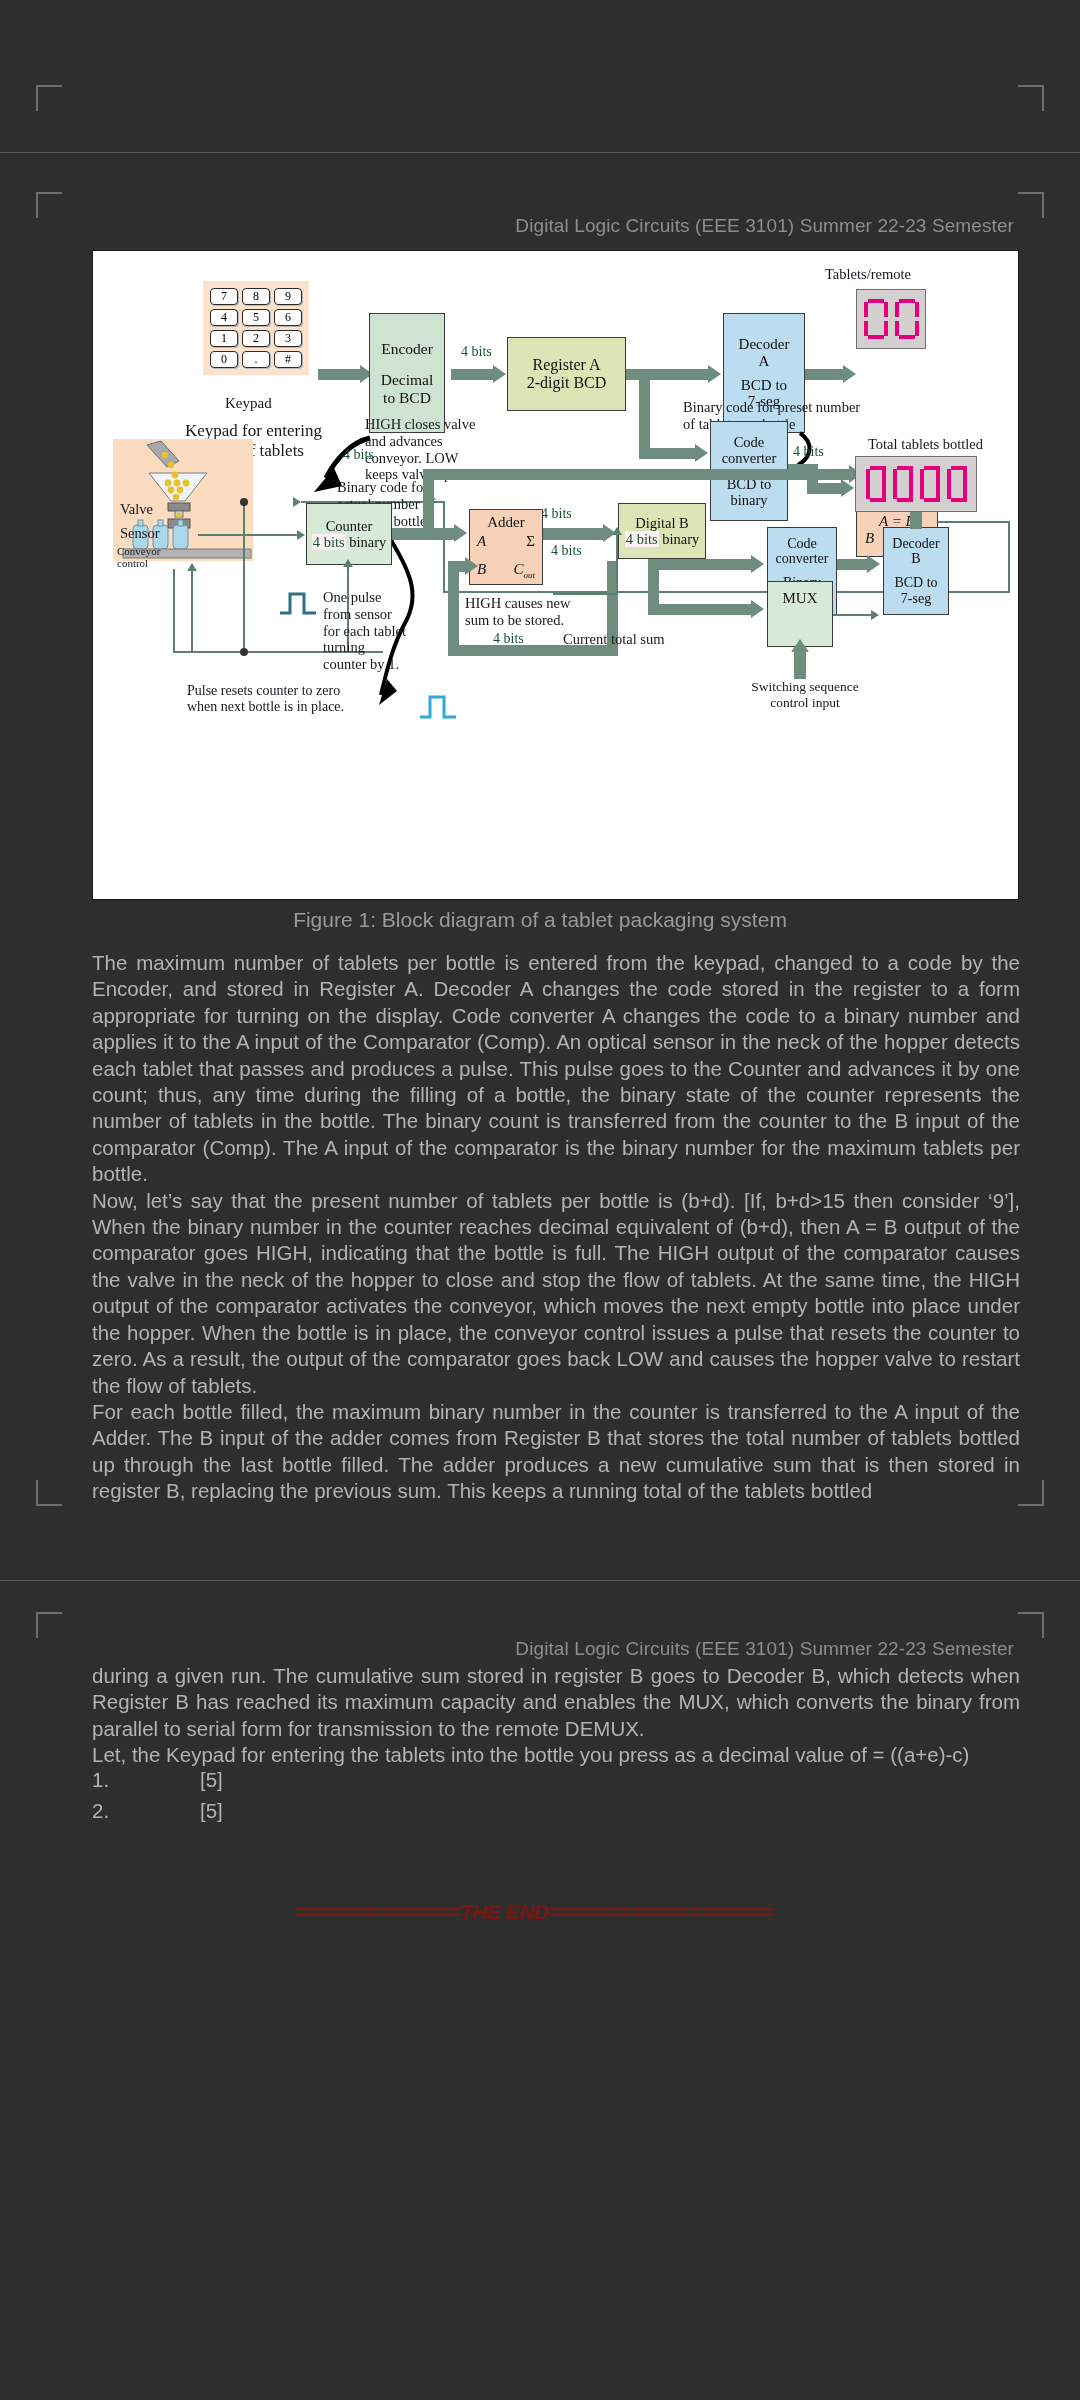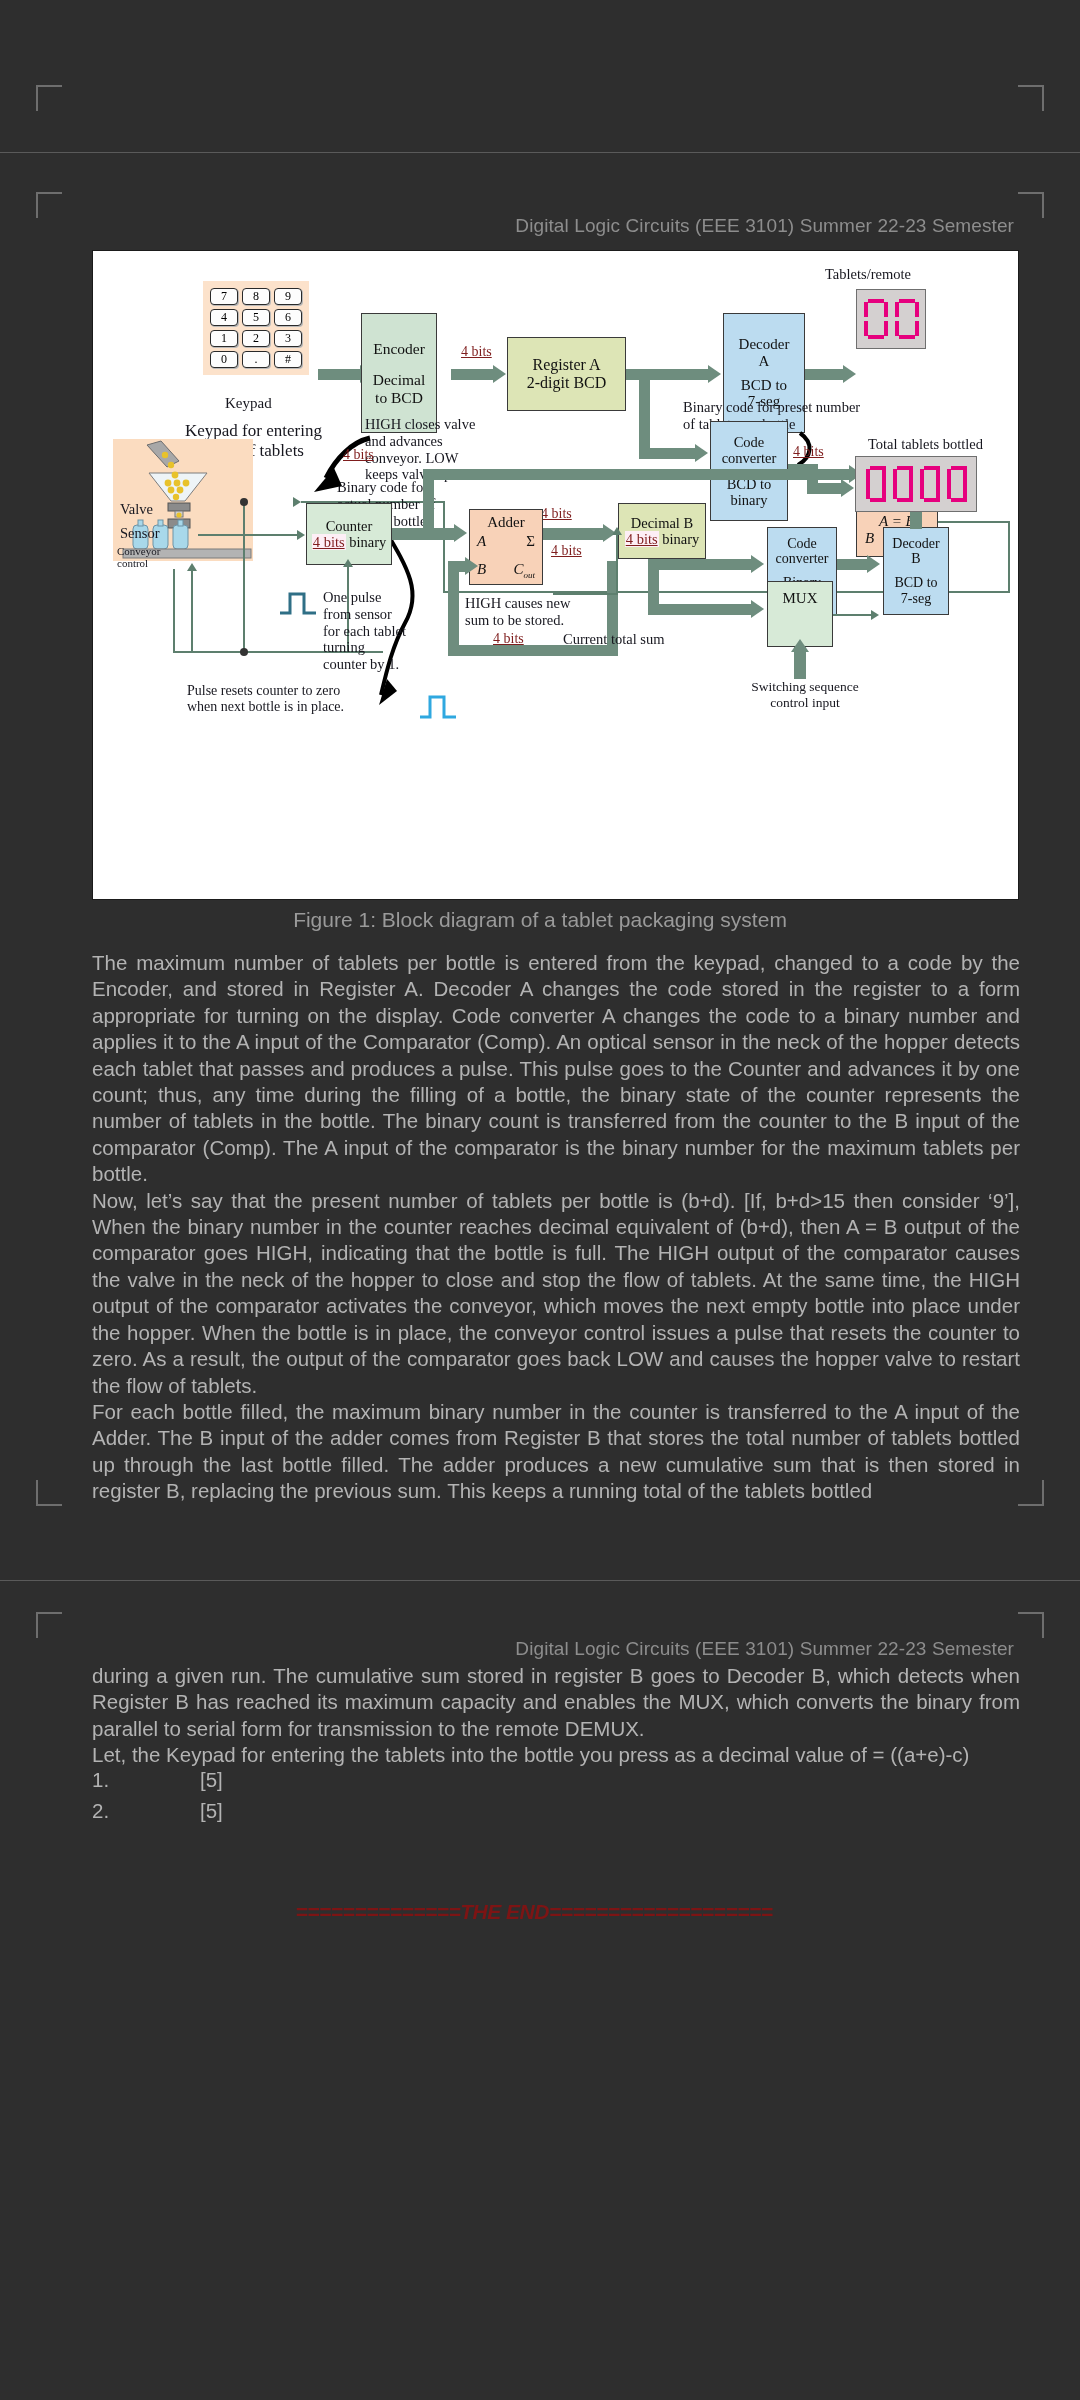--- a/index.html
+++ b/index.html
@@ -81,21 +81,21 @@
   .blk-green { background: #cfe3d2; }
   .blk-olive { background: #dde5b6; }
   .blk-blue  { background: #bcdcf0; }
   .blk-peach { background: #f8d2b8; }
   .blk-mint  { background: #d7ead7; }
 
   .lbl {
     position: absolute; font-family: "Liberation Serif", serif;
     color: #17171f; line-height: 1.16;
   }
-  .lbl-bits { color: #7f1d1d; font-family: "Liberation Serif", serif; text-decoration: underline; }
+  .lbl-bits { color: #14532d; font-family: "Liberation Serif", serif; }
   .lbl-bits-hl { background: #fdeff6; padding: 0 1px; }
 
   
   .wire { position: absolute; background: #6e8d7e; }
   .thin { position: absolute; background: #5d7f6e; }
   .arrowhead {
     position: absolute; width: 0; height: 0;
     border-top: 9px solid transparent; border-bottom: 9px solid transparent;
     border-left: 13px solid #6e8d7e;
   }
@@ -203,21 +203,21 @@
 
     <div class="lbl" style="left:92px; top:170px; font-size:17px; width:190px">
       <div>Keypad for entering</div>
       <div>number of tablets</div>
       <div>per bottle</div>
     </div>
 
     <div class="wire" style="left:225px; top:118px; width:42px; height:11px"></div>
     <div class="arrowhead" style="left:267px; top:114px"></div>
 
-    <div class="blk blk-green" style="left:268px; top:62px; width:76px; height:120px; font-size:15.5px">
+    <div class="blk blk-green" style="left:276px; top:62px; width:76px; height:120px; font-size:15.5px">
       <div>Encoder</div>
       <div style="height:14px"></div>
       <div>Decimal</div>
       <div>to BCD</div>
     </div>
 
     <div class="lbl lbl-bits" style="left:368px; top:93px; font-size:14px">4 bits</div>
 
     <div class="wire" style="left:358px; top:118px; width:44px; height:11px"></div>
     <div class="arrowhead" style="left:400px; top:114px"></div>
@@ -392,21 +392,21 @@
         <span style="font-style:italic">B</span>
         <span style="font-style:italic"><span></span><span>C</span><sub style="font-size:9px">out</sub></span>
       </div>
     </div>
 
     <div class="wire" style="left:450px; top:277px; width:62px; height:12px"></div>
     <div class="arrowhead" style="left:510px; top:273px"></div>
     <div class="lbl lbl-bits" style="left:458px; top:292px; font-size:14px">4 bits</div>
 
     <div class="blk blk-olive" style="left:525px; top:252px; width:88px; height:56px; font-size:14.5px">
-      <div>Decimal B</div>
+      <div>Digital B</div>
       <div><span class="lbl-bits lbl-bits-hl">4 bits</span> <span>binary</span></div>
     </div>
 
     <div class="wire" style="left:555px; top:308px; width:11px; height:56px"></div>
     <div class="wire" style="left:555px; top:308px; width:105px; height:11px"></div>
     <div class="arrowhead" style="left:658px; top:304px"></div>
 
     <div class="wire" style="left:555px; top:353px; width:105px; height:11px"></div>
     <div class="arrowhead" style="left:658px; top:349px"></div>
 

